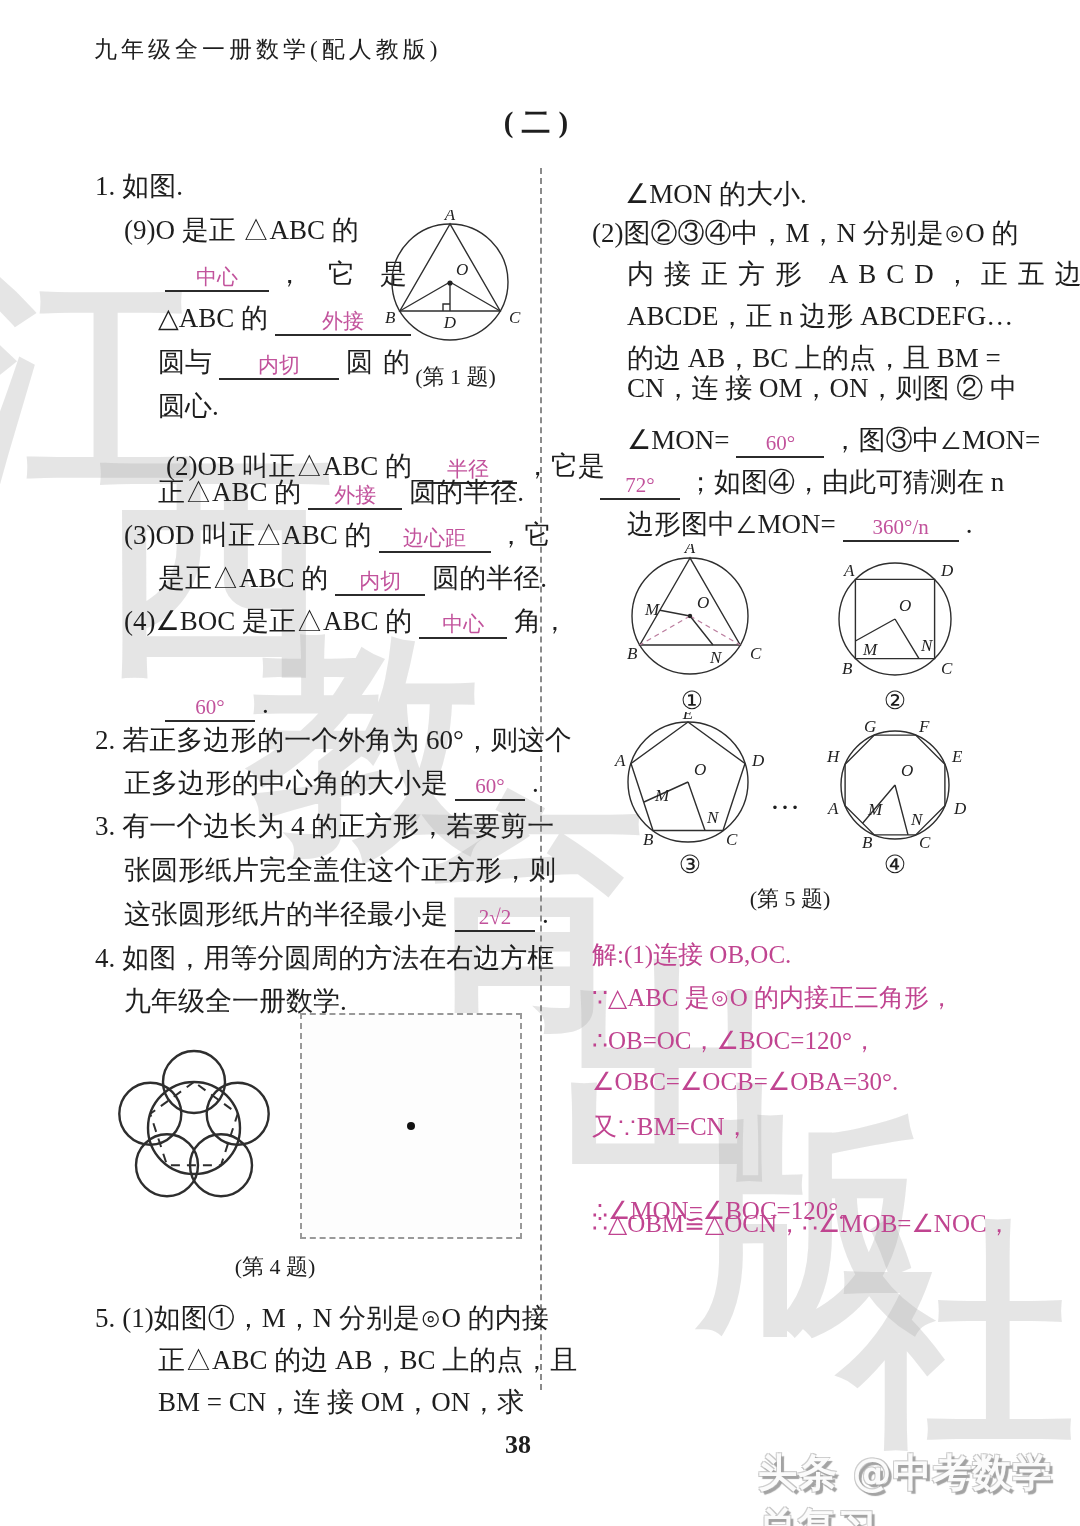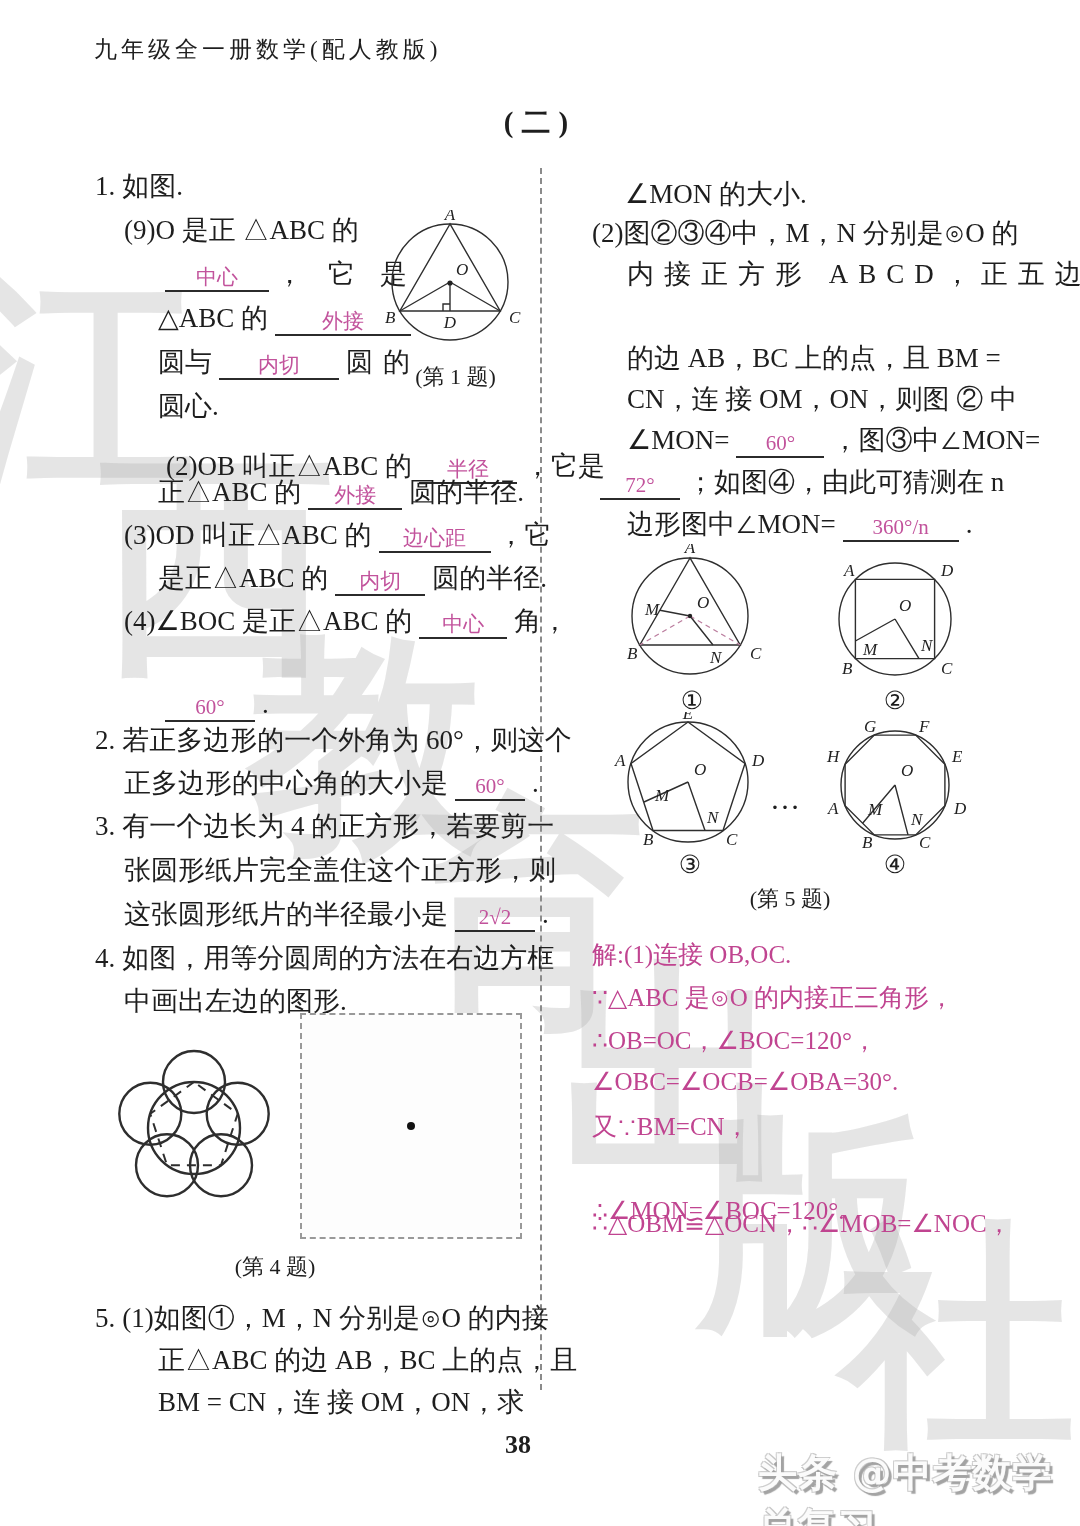--- a/index.html
+++ b/index.html
@@ -89,21 +89,21 @@
   <div class="figcap" style="left:383px;top:362px;width:145px;">(第 1 题)</div>
 
   <div class="line" style="left:95px;top:722px;"><span class="num">2.</span><span>若正多边形的一个外角为 60°，则这个</span></div>
   <div class="line" style="left:124px;top:765px;"><span>正多边形的中心角的大小是</span><span class="blank" style="min-width:62px;">60°</span><span>.</span></div>
 
   <div class="line" style="left:95px;top:808px;"><span class="num">3.</span><span>有一个边长为 4 的正方形，若要剪一</span></div>
   <div class="line" style="left:124px;top:852px;"><span>张圆形纸片完全盖住这个正方形，则</span></div>
   <div class="line" style="left:124px;top:896px;"><span>这张圆形纸片的半径最小是</span><span class="blank" style="min-width:72px;">2√2</span><span>.</span></div>
 
   <div class="line" style="left:95px;top:940px;"><span class="num">4.</span><span>如图，用等分圆周的方法在右边方框</span></div>
-  <div class="line" style="left:124px;top:983px;"><span>中画出左边的图形.</span></div>
+  <div class="line" style="left:124px;top:983px;"><span>九年级全一册数学.</span></div>
 
   <svg class="fig" style="left:116px;top:1040px;" width="158" height="170" viewBox="-4 0 158 170">
     <circle class="thick" cx="74" cy="88" r="46"></circle>
     <circle class="thick" cx="74" cy="42" r="31"></circle>
     <circle class="thick" cx="30.3" cy="73.8" r="31"></circle>
     <circle class="thick" cx="47" cy="125.2" r="31"></circle>
     <circle class="thick" cx="101" cy="125.2" r="31"></circle>
     <circle class="thick" cx="117.7" cy="73.8" r="31"></circle>
     <path class="bdash" d="M74 42 L30.3 73.8 L47 125.2 L101 125.2 L117.7 73.8 Z"></path>
   </svg>
@@ -113,22 +113,23 @@
   </div>
   <div class="figcap" style="left:175px;top:1252px;width:200px;">(第 4 题)</div>
 
   <div class="line" style="left:95px;top:1300px;"><span class="num">5.</span><span>(1)如图①，M，N 分别是⊙O 的内接</span></div>
   <div class="line" style="left:158px;top:1342px;"><span>正△ABC 的边 AB，BC 上的点，且</span></div>
   <div class="line" style="left:158px;top:1384px;"><span>BM = CN，连 接 OM，ON，求</span></div>
 
   <div class="line" style="left:625px;top:176px;"><span>∠MON 的大小.</span></div>
   <div class="line" style="left:592px;top:215px;"><span>(2)图②③④中，M，N 分别是⊙O 的</span></div>
   <div class="line" style="left:627px;top:256px;"><span class="sp10">内接正方形 ABCD，正五边形</span></div>
+  <div class="line" style="left:627px;top:298px;"><span>ABCDE，正 n 边形 ABCDEFG…</span></div>
   <div class="line" style="left:627px;top:340px;"><span>的边 AB，BC 上的点，且 BM =</span></div>
-  <div class="line" style="left:627px;top:381px;"><span>CN，连 接 OM，ON，则图 ② 中</span></div>
+  <div class="line" style="left:627px;top:370px;"><span>CN，连 接 OM，ON，则图 ② 中</span></div>
   <div class="line" style="left:627px;top:422px;"><span>∠MON=</span><span class="blank" style="min-width:80px;">60°</span><span>，图③中∠MON=</span></div>
   <div class="line" style="left:600px;top:464px;"><span class="blank" style="min-width:72px;margin-left:0;">72°</span><span>；如图④，由此可猜测在 n</span></div>
   <div class="line" style="left:627px;top:506px;"><span>边形图中∠MON=</span><span class="blank" style="min-width:108px;">360°/n</span><span>.</span></div>
 
   <svg class="fig" style="left:616px;top:544px;" width="152" height="142" viewBox="0 0 152 142">
     <circle class="sline" cx="74" cy="72" r="58"></circle>
     <path class="sline" d="M74 14 L23.8 101 L124.2 101 Z"></path>
     <path class="sline" d="M74 72 L43.9 66.2 M74 72 L97 101"></path>
     <path class="pdash" d="M74 72 L23.8 101 M74 72 L124.2 101"></path>
     <circle cx="74" cy="72" r="2.2" fill="#222"></circle>

